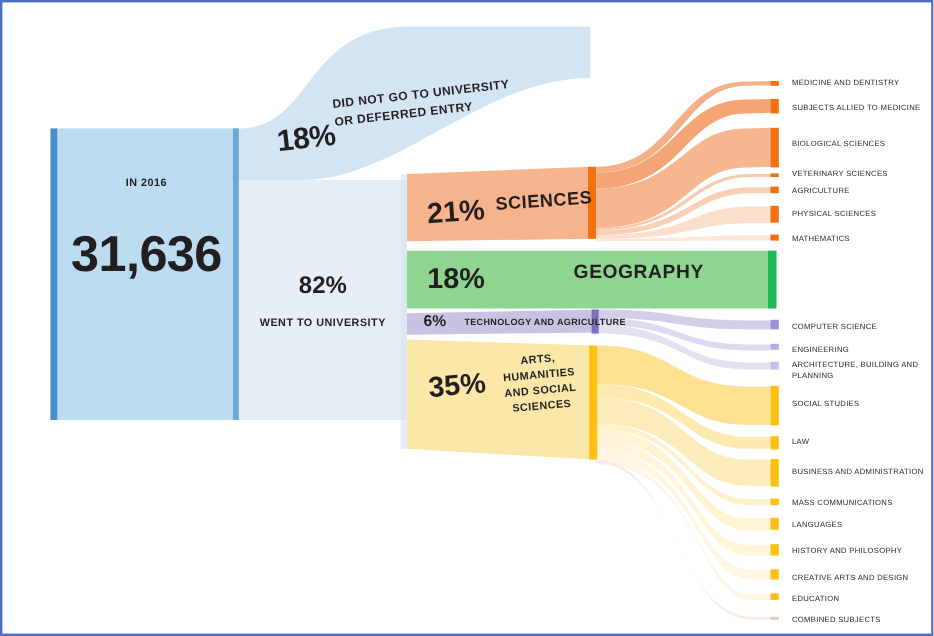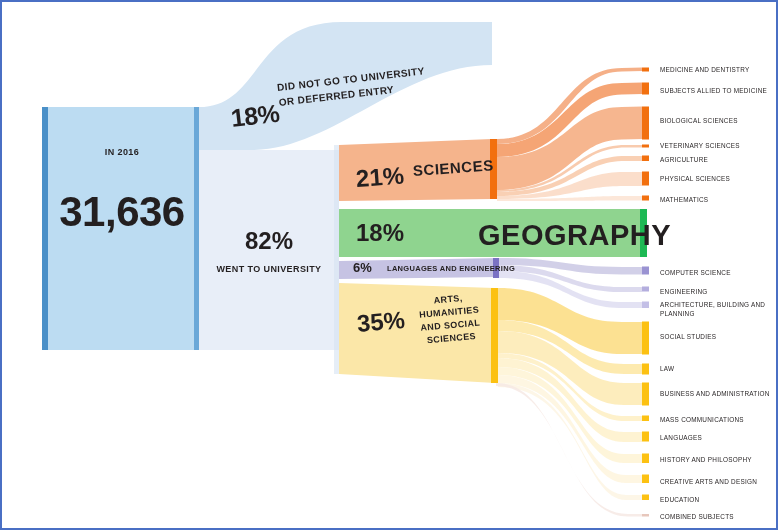--- a/index.html
+++ b/index.html
@@ -30,21 +30,21 @@
     line-height:1.45;
     width:118px;
   }
   .bigpct{font-size:25px;font-weight:bold;letter-spacing:-0.5px;}
   .midpct{font-size:20px;font-weight:bold;}
   .rot-neg{transform:rotate(-6.5deg);transform-origin:left center;}
   .rot-neg2{transform:rotate(-5deg);transform-origin:left center;}
   .rot-neg3{transform:rotate(-4deg);transform-origin:left center;}
   .cap{font-size:9px;font-weight:bold;letter-spacing:0.4px;text-align:center;}
   .num{font-size:42px;font-weight:bold;letter-spacing:-0.5px;}
-  .geo{font-size:29px;font-weight:bold;letter-spacing:0.5px;}
+  .geo{font-size:16px;font-weight:bold;letter-spacing:0.5px;}
   .sci{font-size:15px;font-weight:bold;letter-spacing:0.5px;}
   .tech{font-size:7.5px;font-weight:bold;letter-spacing:0.3px;}
 </style>
 </head>
 <body>
 
 <div id="canvas">
 
   <svg id="sankey" viewBox="0 0 778 530">
     <defs></defs>
@@ -135,31 +135,31 @@
     <rect x="332" y="143" width="5" height="229" fill="#d6e3f2" opacity="0.6"></rect>
   </svg>
 
   <div class="lbl cap" style="left:55px;top:145px;width:130px;">IN 2016</div>
   <div class="lbl num" style="left:55px;top:186px;width:130px;text-align:center;">31,636</div>
 
   <div class="lbl bigpct rot-neg" style="left:229px;top:102px;">18%</div>
   <div class="lbl cap rot-neg" style="left:276px;top:78px;text-align:left;line-height:1.5;font-size:10px;">DID NOT GO TO UNIVERSITY
 OR DEFERRED ENTRY</div>
 
-  <div class="lbl midpct" style="left:200px;top:225px;width:134px;text-align:center;font-size:24px;">82%</div>
+  <div class="lbl midpct" style="left:200px;top:225px;width:134px;text-align:center;font-size:20px;">82%</div>
   <div class="lbl cap" style="left:200px;top:262px;width:134px;">WENT TO UNIVERSITY</div>
 
   <div class="lbl rot-neg3" style="left:354px;top:163px;font-size:24px;font-weight:bold;">21%</div>
   <div class="lbl sci rot-neg3" style="left:411px;top:160px;">SCIENCES</div>
 
   <div class="lbl" style="left:354px;top:217px;font-size:24px;font-weight:bold;">18%</div>
   <div class="lbl geo" style="left:476px;top:217px;">GEOGRAPHY</div>
 
   <div class="lbl" style="left:351px;top:259px;font-size:13px;font-weight:bold;">6%</div>
-  <div class="lbl tech" style="left:385px;top:263px;">LANGUAGES AND ENGINEERING</div>
+  <div class="lbl tech" style="left:385px;top:263px;">TECHNOLOGY AND AGRICULTURE</div>
 
   <div class="lbl rot-neg2" style="left:355px;top:308px;font-size:24px;font-weight:bold;">35%</div>
   <div class="lbl cap rot-neg2" style="left:404px;top:295px;width:88px;line-height:1.45;">ARTS,
 HUMANITIES
 AND SOCIAL
 SCIENCES</div>
 
   <div class="rlabel" style="top:63px;">MEDICINE AND DENTISTRY</div>
   <div class="rlabel" style="top:84px;">SUBJECTS ALLIED TO MEDICINE</div>
   <div class="rlabel" style="top:114px;">BIOLOGICAL SCIENCES</div>

